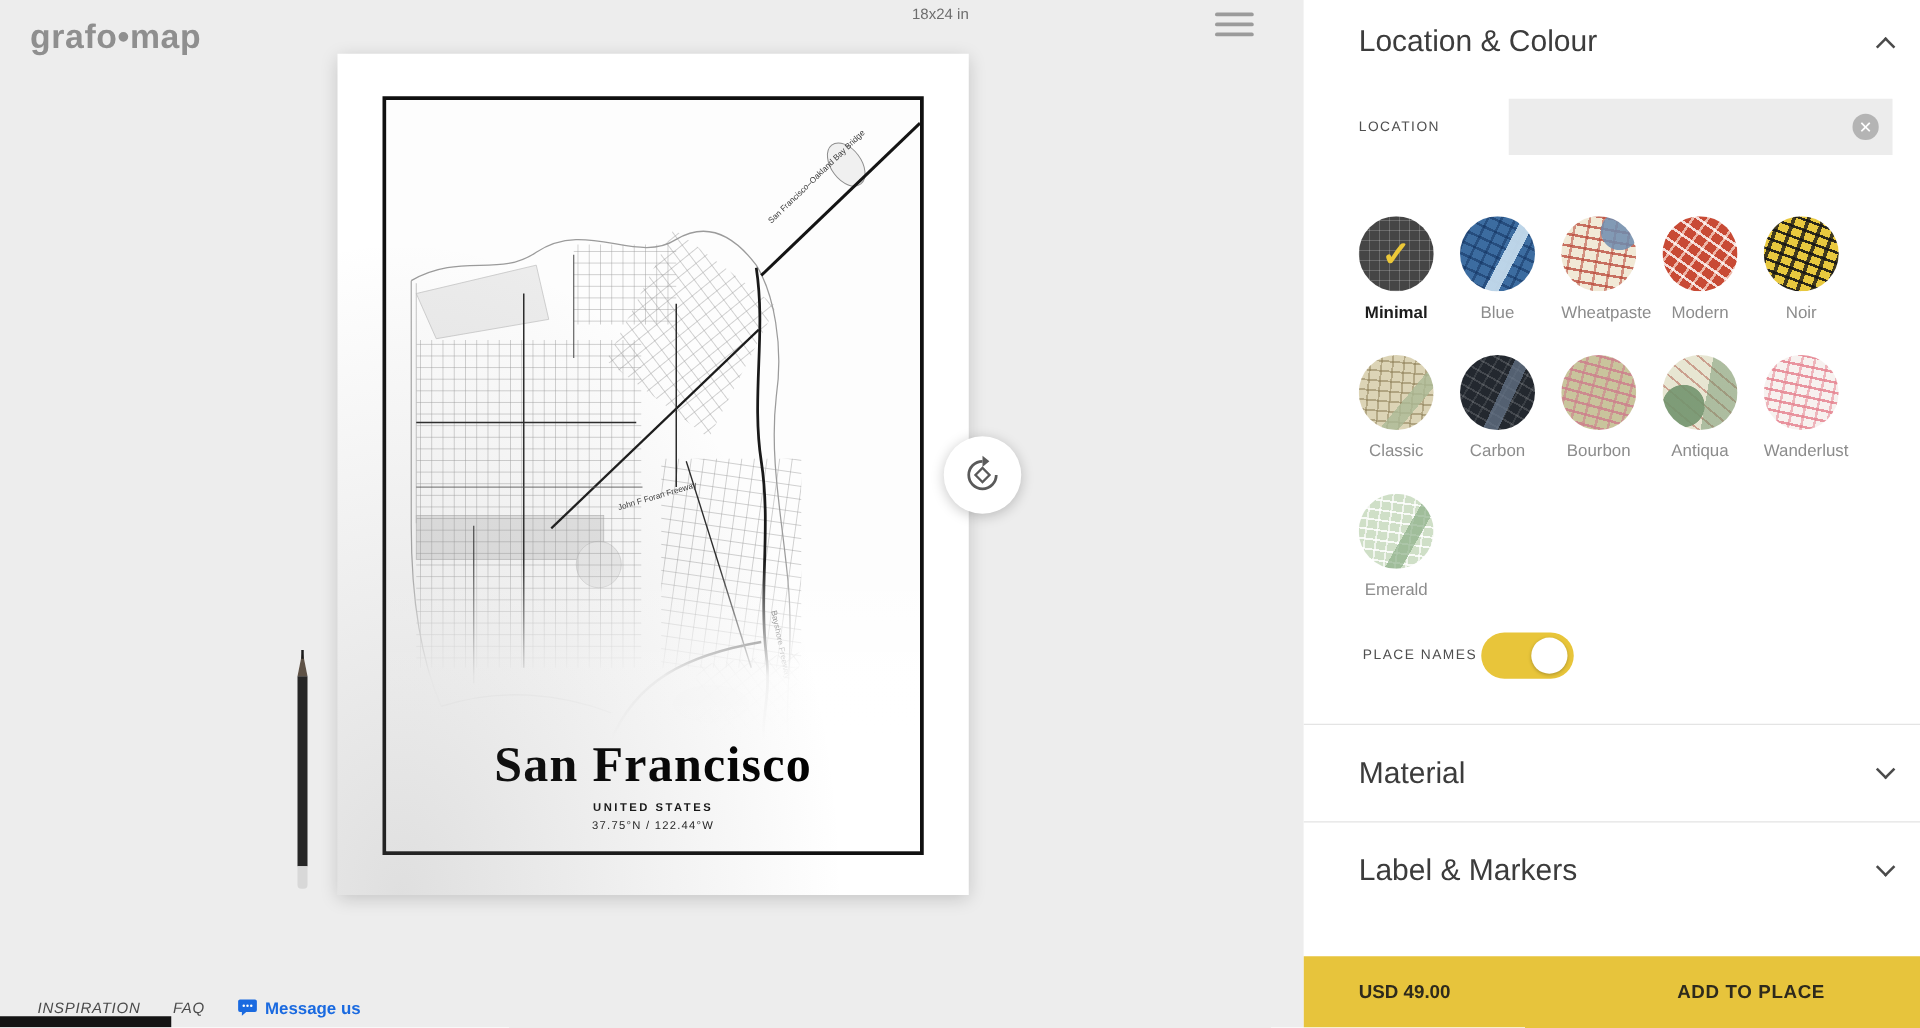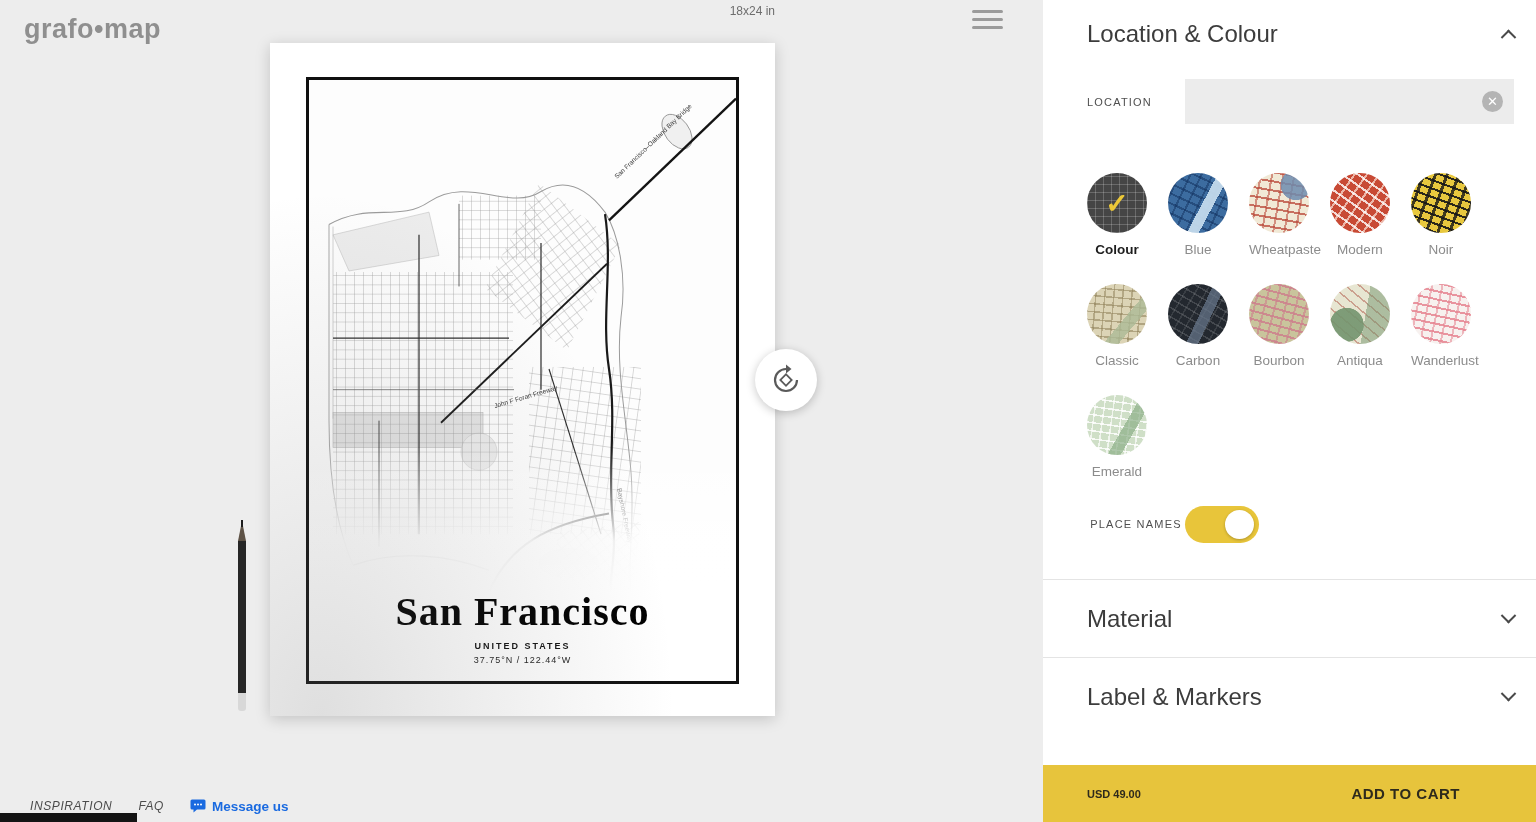--- a/index.html
+++ b/index.html
@@ -44,21 +44,21 @@
   .panel { position:relative; width:493px; height:822px; background:#fff; }
   .p-pad { padding-left:44px; padding-right:22px; }
   .sec-head { display:flex; align-items:center; justify-content:space-between; cursor:pointer; }
   .sec-title { font-size:24px; color:#3c3c3c; }
   .chev { width:11px; height:11px; border-right:2px solid #4a4a4a; border-bottom:2px solid #4a4a4a; }
   .chev.up { transform:rotate(-135deg) translate(-2px,-2px); }
   .chev.down { transform:rotate(45deg) translate(-2px,-2px); }
 
   .loc-head { padding-top:20px; }
   .loc-row { margin-top:31px; display:flex; align-items:center; }
-  .field-label { width:98px; font-size:11px; letter-spacing:1.2px; color:#4f4f4f; }
+  .field-label { width:120px; font-size:11px; letter-spacing:1.2px; color:#4f4f4f; }
   .loc-input-wrap { position:relative; flex:1; }
   .loc-input { width:100%; height:45px; background:#ececec; border:none; outline:none; padding:0 40px 0 14px; font-size:15px; color:#333; }
   .clear-btn { position:absolute; right:11px; top:12px; width:21px; height:21px; border-radius:50%; background:#b4b4b4;
                color:#fff; font-size:13px; line-height:21px; text-align:center; cursor:pointer; }
 
   .sw-grid { margin-top:49px; }
   .sw-row { display:flex; gap:21px; margin-bottom:27px; }
   .sw-item { width:60px; text-align:center; cursor:pointer; }
   .sw { position:relative; width:60px; height:60px; border-radius:50%; overflow:hidden; }
   .sw-label { margin-top:9px; font-size:13.5px; color:#8c8c8c; white-space:nowrap; }
@@ -84,21 +84,21 @@
   .toggle { position:relative; width:74px; height:37px; border-radius:19px; background:#e8c53a; cursor:pointer; }
   .toggle .knob { position:absolute; top:4px; right:5px; width:29px; height:29px; border-radius:50%; background:#fff;
                   box-shadow:0 1px 3px rgba(0,0,0,.25); }
 
   .divider { border:none; border-top:1px solid #e4e4e4; }
   .acc-row { height:77px; display:flex; align-items:center; justify-content:space-between; cursor:pointer; }
   .loc-section { padding-bottom:36px; }
 
   .cart-bar { position:absolute; left:0; right:0; bottom:0; height:57px; background:#e7c43c;
               display:flex; align-items:center; justify-content:space-between; padding:0 76px 0 44px; }
-  .price { font-size:11px; font-weight:bold; color:#2e2a1c; }
+  .price { font-size:15px; font-weight:bold; color:#2e2a1c; }
   .add-to-cart { font-size:15px; font-weight:bold; letter-spacing:.5px; color:#2e2a1c; cursor:pointer; }
 
   .map-label-text { font-size:6.5px; fill:#3a3a3a; font-family:"Liberation Sans",sans-serif; }
 </style>
 </head>
 <body>
 
 <div class="app">
 
   <div class="canvas">
@@ -225,21 +225,21 @@
           <span class="clear-btn">✕</span>
         </span>
       </div>
 
       <div class="sw-grid">
         <div class="sw-row">
           <div class="sw-item selected">
             <div class="sw sw-minimal">
                 <span class="sw-check">✓</span>
               </div>
-            <div class="sw-label">Colour</div>
+            <div class="sw-label">Minimal</div>
           </div>
           <div class="sw-item">
             <div class="sw sw-blue"></div>
             <div class="sw-label">Blue</div>
           </div>
           <div class="sw-item">
             <div class="sw sw-wheatpaste"></div>
             <div class="sw-label">Wheatpaste</div>
           </div>
           <div class="sw-item">
@@ -302,17 +302,17 @@
 
     <div class="p-pad">
       <div class="acc-row">
         <span class="sec-title">Label &amp; Markers</span>
         <span class="chev down"></span>
       </div>
     </div>
 
     <div class="cart-bar">
       <span class="price">USD 49.00</span>
-      <span class="add-to-cart">ADD TO CART</span>
+      <span class="add-to-cart">ADD TO PLACE</span>
     </div>
 
   </div>
 </div>
 
 </body></html>

